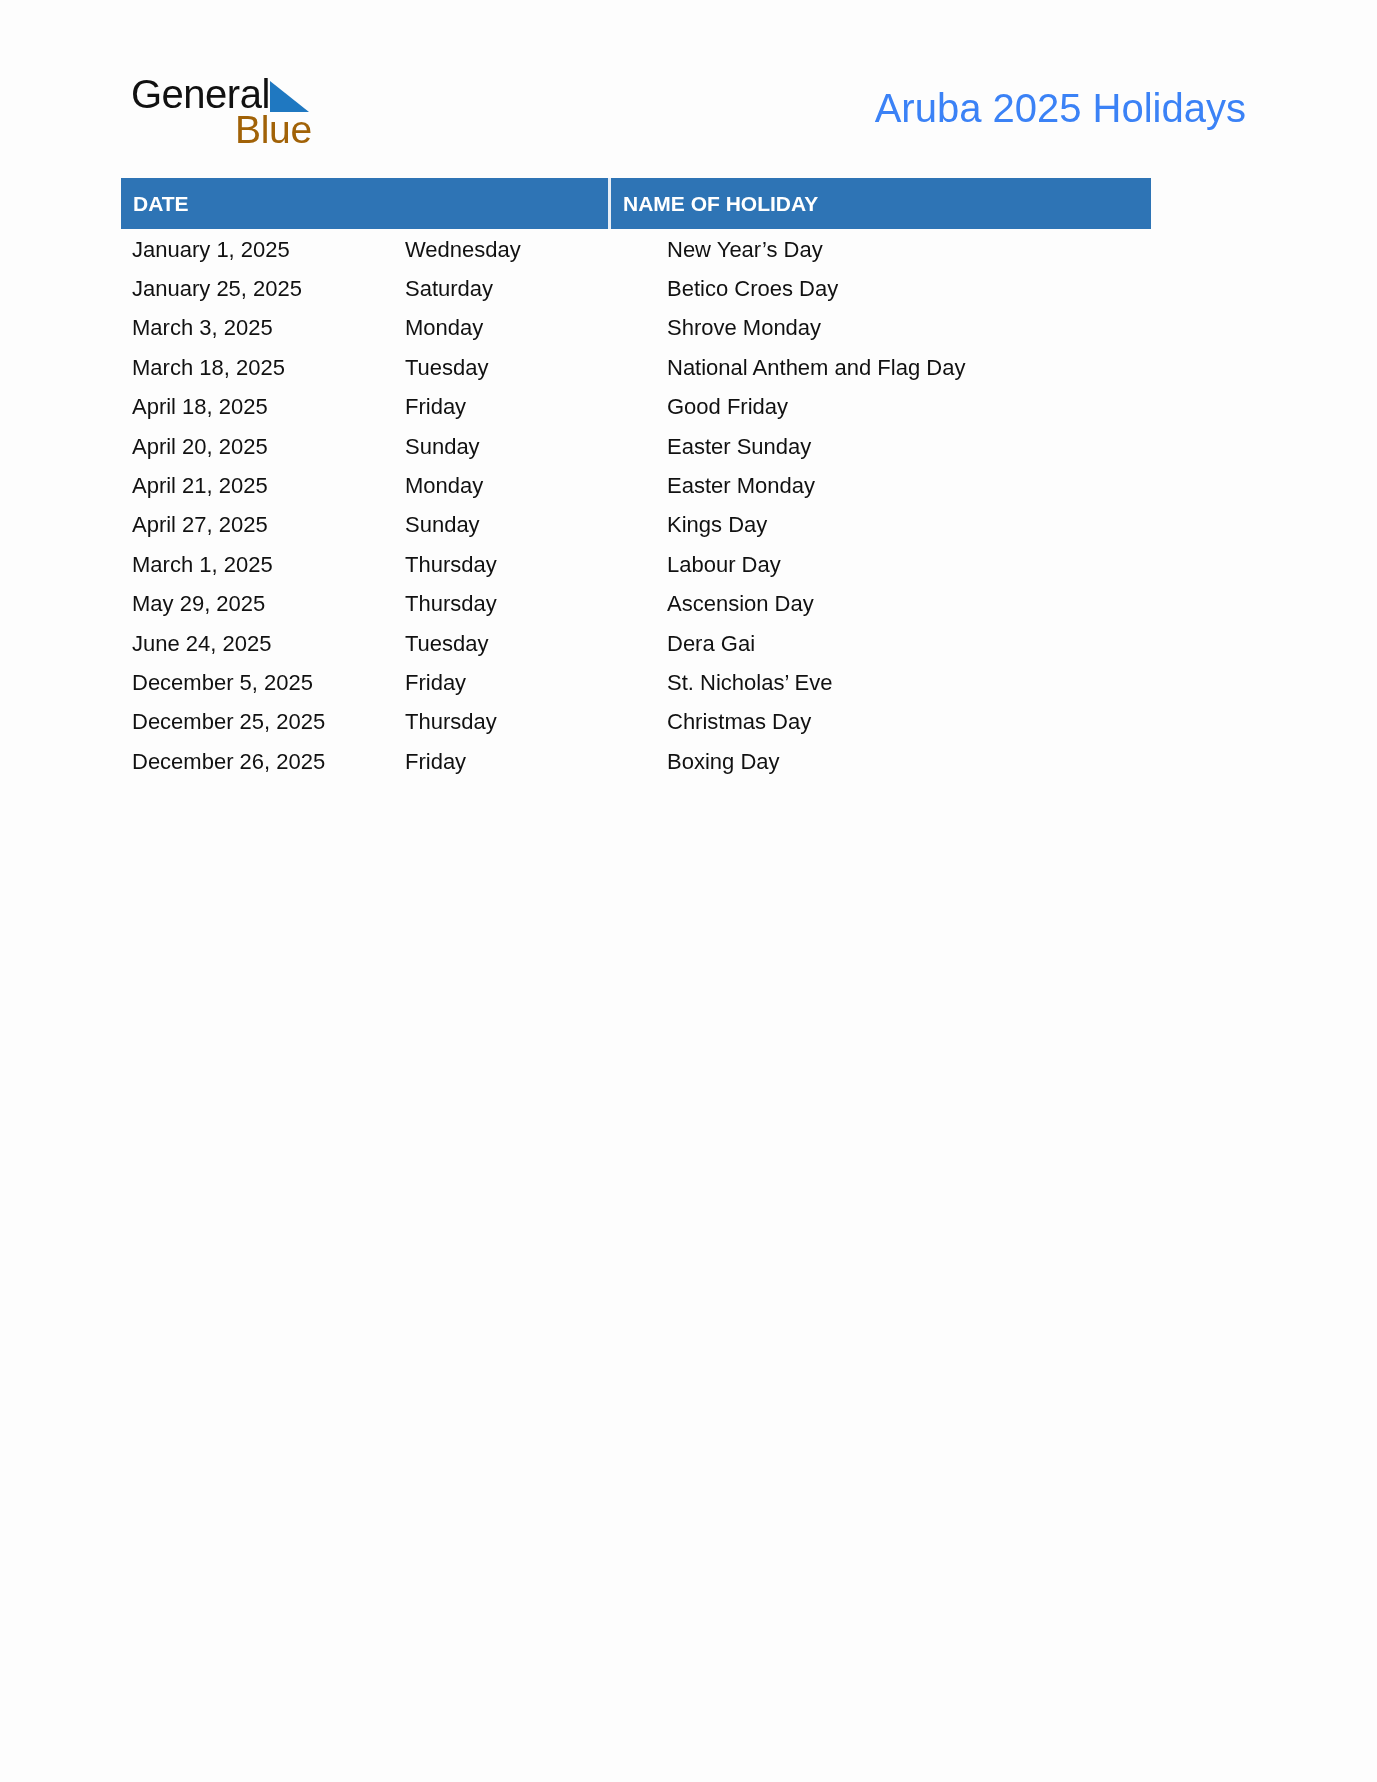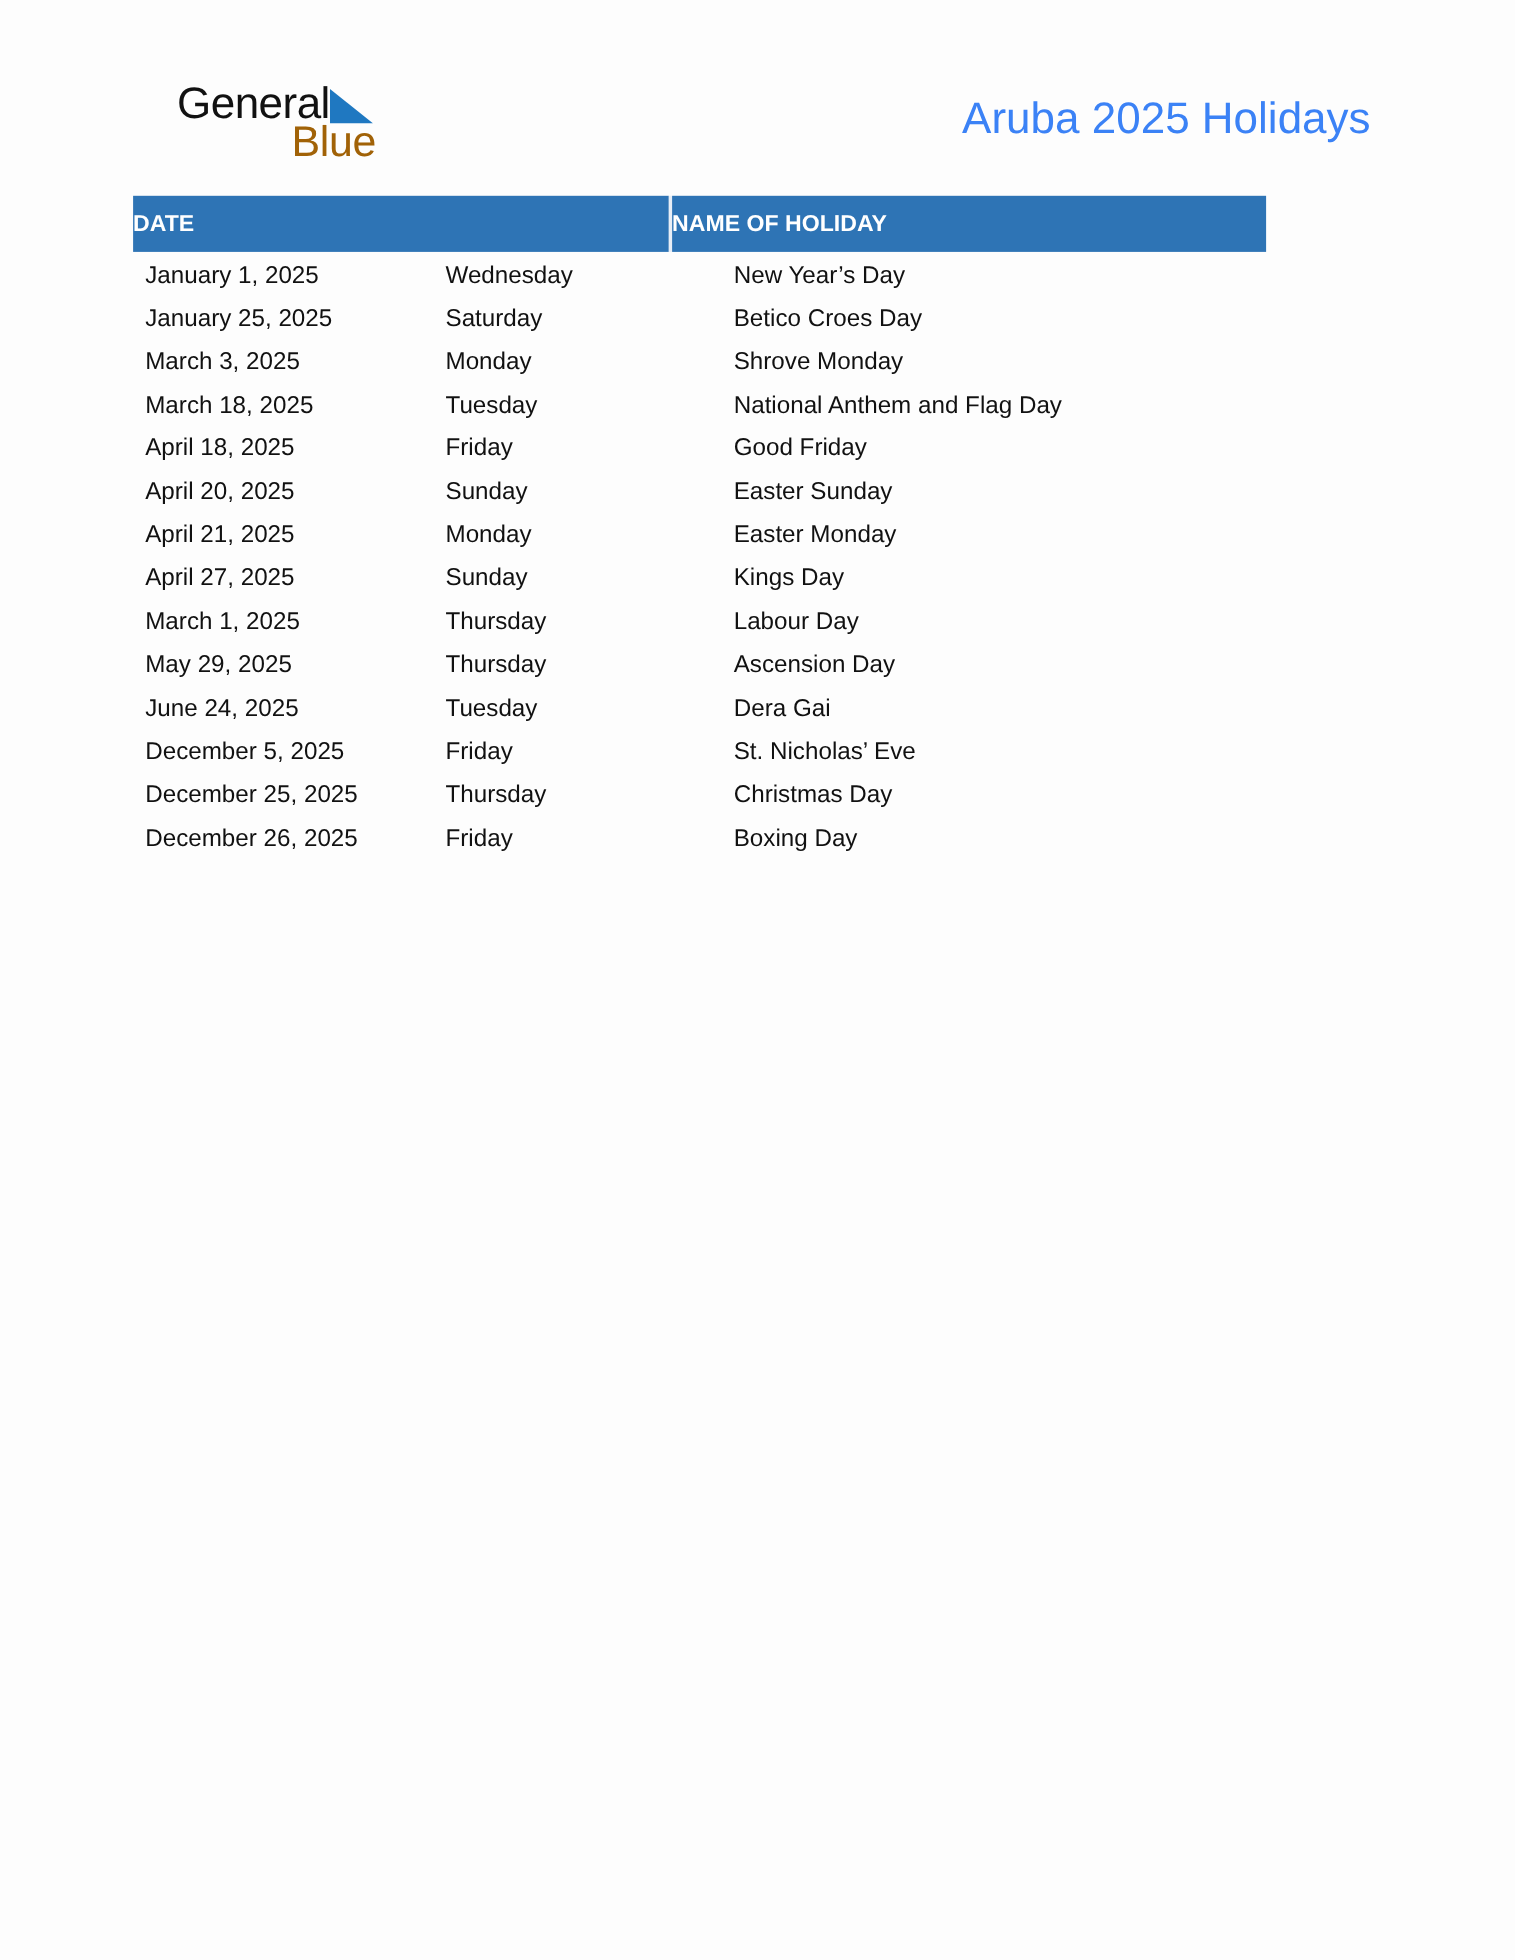--- a/index.html
+++ b/index.html
@@ -14,21 +14,20 @@
       overflow: hidden;
       font-family: "Liberation Sans", "DejaVu Sans", sans-serif;
       color: #111111;
     }
     .logo {
       position: absolute;
       left: 130px;
       top: 72px;
       width: 190px;
       height: 80px;
-      margin-left: 30px;
     }
     .logo-general {
       position: absolute;
       left: 1px;
       top: 2px;
       font-size: 40px;
       line-height: 40px;
       color: #111111;
       letter-spacing: -0.5px;
     }
@@ -64,20 +63,21 @@
     .thead {
       display: flex;
       height: 51px;
     }
     .th {
       background: #2e74b5;
       color: #ffffff;
       font-weight: bold;
       font-size: 21px;
       line-height: 51px;
+      padding-left: 12px;
       box-sizing: border-box;
       white-space: nowrap;
     }
     .th-date { width: 487px; }
     .th-gap { width: 3px; background: #e8eef6; }
     .th-name { width: 540px; }
     .row {
       display: flex;
       height: 39.4px;
       align-items: center;

